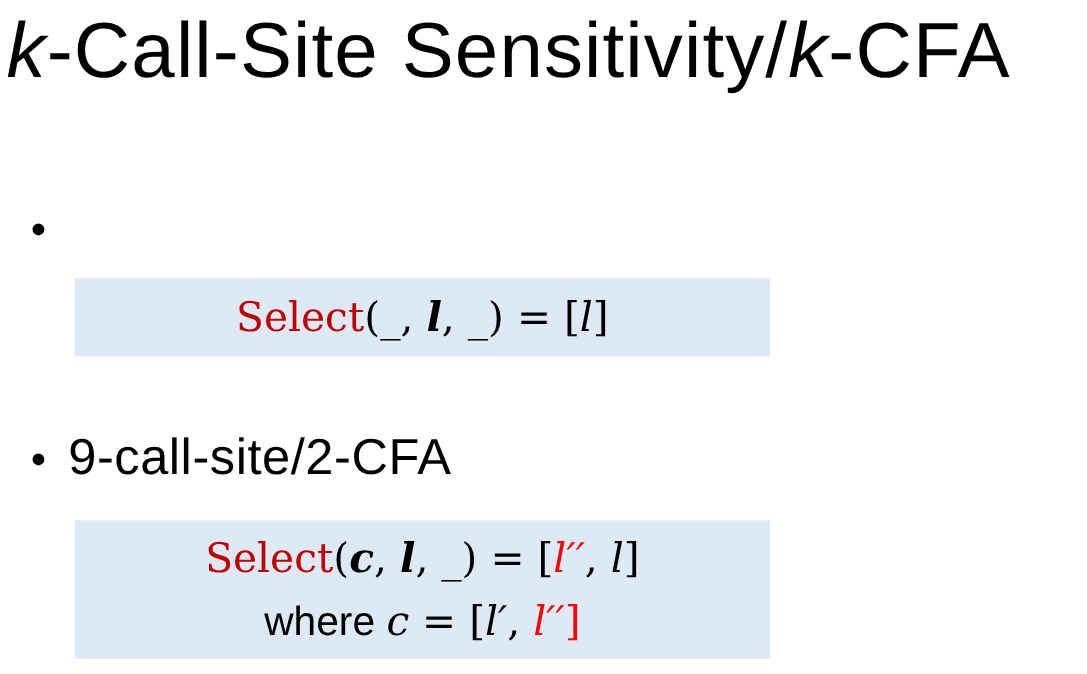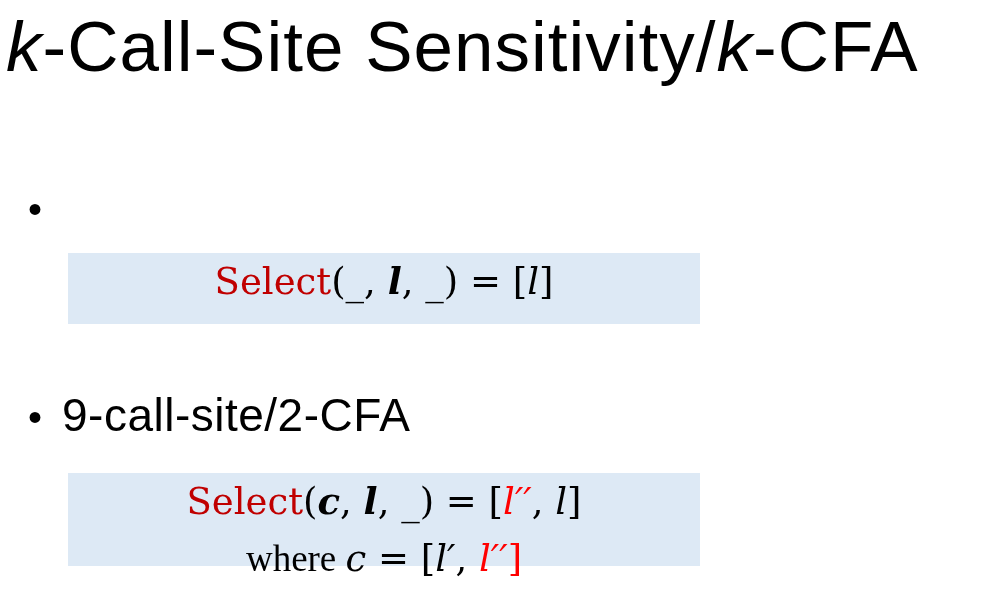--- a/index.html
+++ b/index.html
@@ -44,36 +44,36 @@
   .bullet-1 { top: 182px; }
   .bullet-2 { top: 388px; }
   .formula-box {
     position: absolute;
     left: 68px;
     width: 632px;
     background: #dde9f5;
     display: flex;
     flex-direction: column;
     align-items: center;
-    justify-content: flex-start;
+    justify-content: center;
   }
   .formula-box-1 { top: 253px; height: 71px; }
-  .formula-box-2 { top: 473px; height: 93px; }
+  .formula-box-2 { top: 473px; height: 126px; }
   .formula-line {
     font-family: "DejaVu Serif", "Liberation Serif", serif;
     font-size: 37px;
     line-height: 57px;
     color: #000000;
     white-space: pre;
   }
   .kw   { color: #c00000; }              
   .mi   { font-style: italic; }          
   .mbi  { font-style: italic; font-weight: bold; } 
   .red  { color: #ff0000; }              
-  .sans { font-family: Liberation Serif, serif; }
+  .sans { font-family: Liberation Sans, sans-serif; }
 </style>
 </head>
 <body>
 
 <div class="slide">
 
   <h1 class="title"><span class="it">k</span><span>-Call-Site Sensitivity/</span><span class="it">k</span><span>-CFA</span></h1>
 
   <div class="bullet-row bullet-1">
     <span class="marker">•</span>

